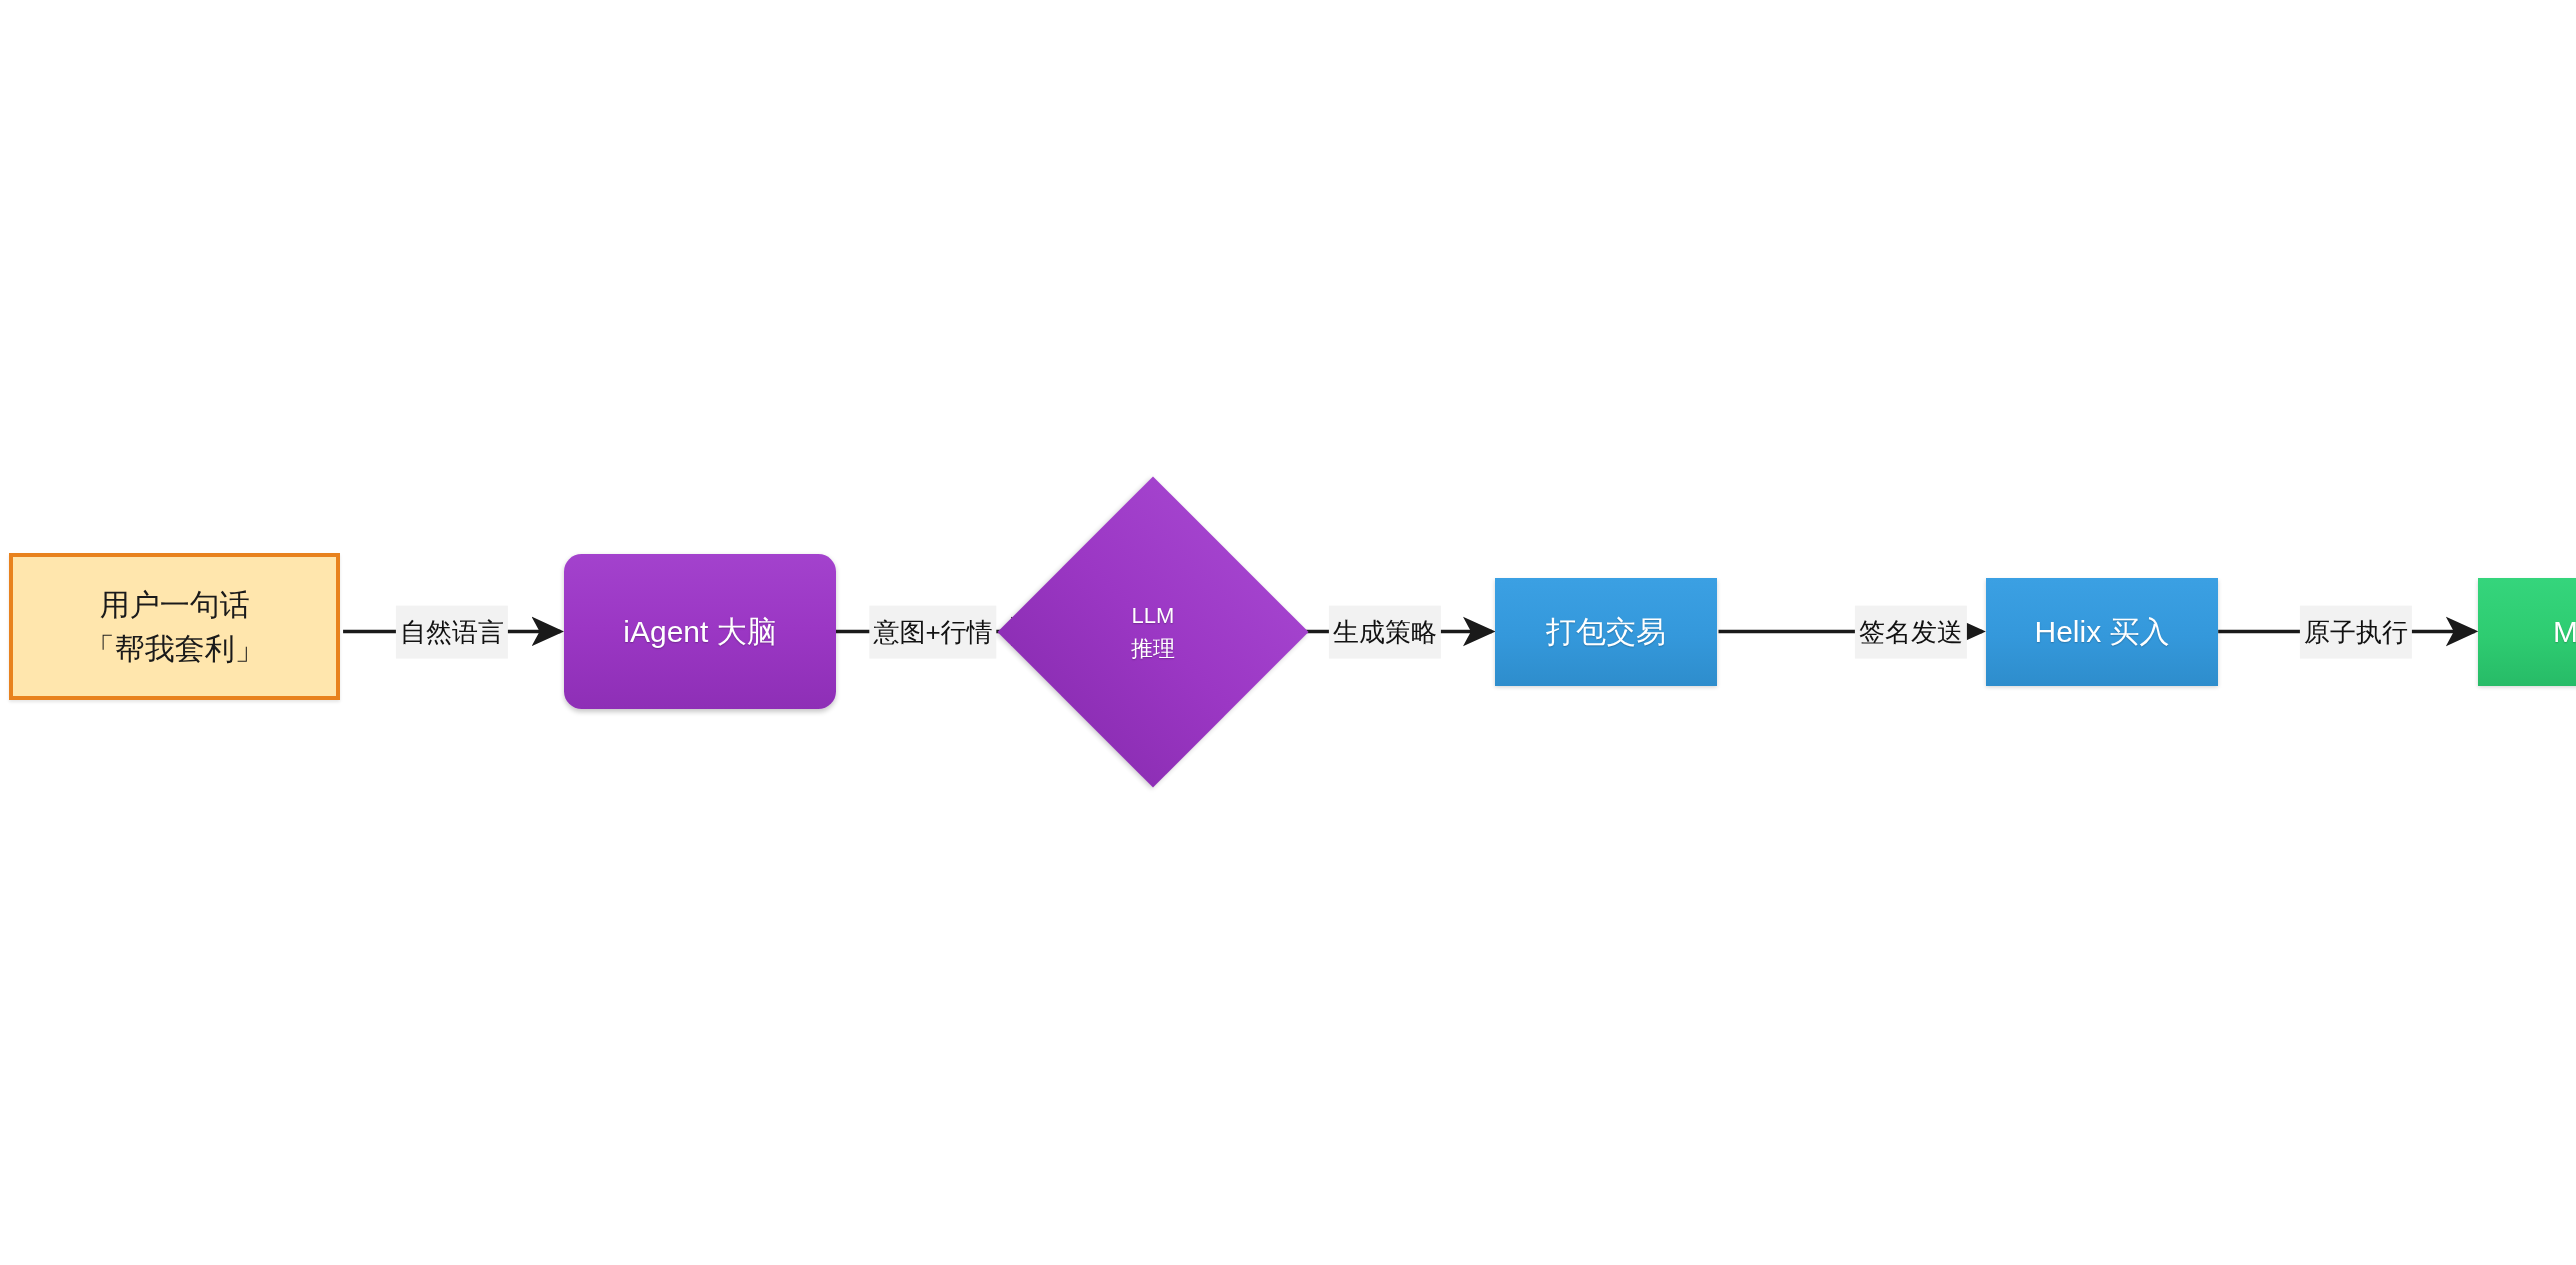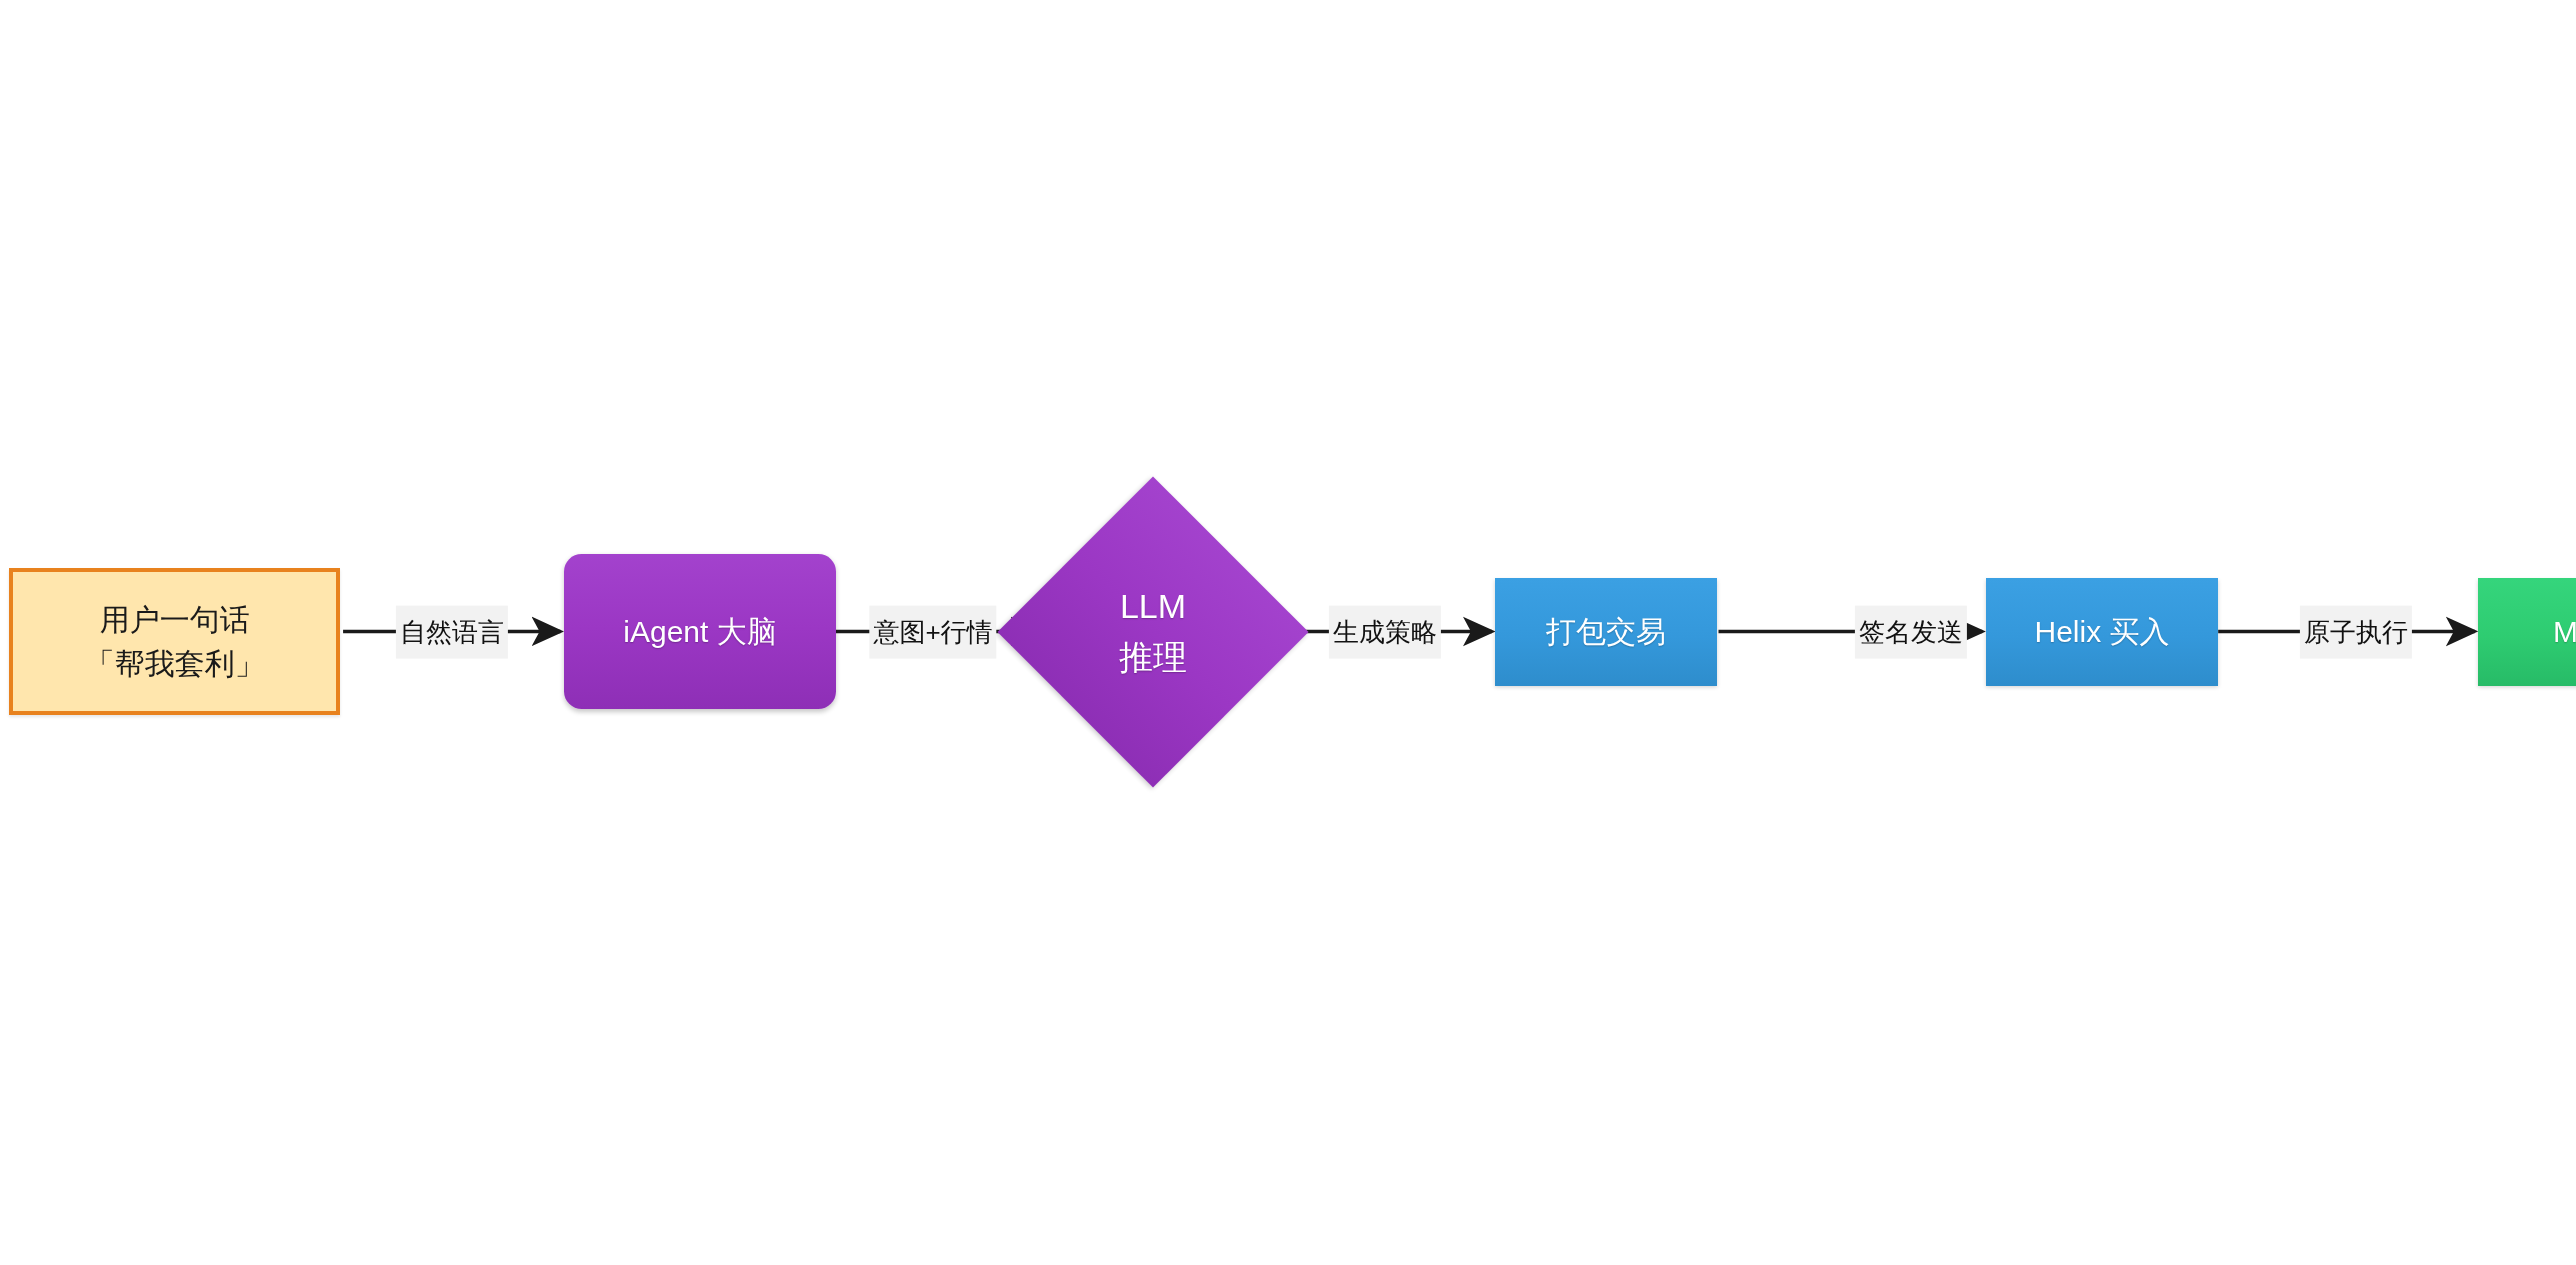--- a/index.html
+++ b/index.html
@@ -89,21 +89,21 @@
   .node-diamond .diamond-label {
     position: absolute;
     left: 0; top: 0;
     width: 100%;
     height: 100%;
     display: flex;
     flex-direction: column;
     align-items: center;
     justify-content: center;
     color: #ffffff;
-    font-size: 34px;
+    font-size: 22px;
     line-height: 1.5;
     text-shadow: 0 1px 1.5px rgba(0,0,0,0.25);
     z-index: 2;
   }
   .node-diamond .diamond-label .line { display: block; white-space: nowrap; }
 
   
   .edge-label {
     position: absolute;
     transform: translate(-50%, -50%);
@@ -131,21 +131,21 @@
     <g stroke="#1a1a1a" stroke-width="7" fill="none" marker-end="url(#arrowhead)">
       <line x1="666" y1="1226" x2="1088" y2="1226"></line>
       <line x1="1556" y1="1226" x2="2018" y2="1226"></line>
       <line x1="2456" y1="1226" x2="2896" y2="1226"></line>
       <line x1="3336" y1="1226" x2="3848" y2="1226"></line>
       <line x1="4306" y1="1226" x2="4804" y2="1226"></line>
       <line x1="5346" y1="1226" x2="5650" y2="1226"></line>
     </g>
   </svg>
 
-  <div class="node node-start" style="left:9.3px; top:568px; width:331px; height:147px;">
+  <div class="node node-start" style="left:9.3px; top:553px; width:331px; height:147px;">
     <span class="line">用户一句话</span>
     <span class="line">「帮我套利」</span>
   </div>
 
   <div class="edge-label" style="left:452px; top:632px;">自然语言</div>
 
   <div class="node node-brain" style="left:564px; top:554px; width:272px; height:155px;">iAgent 大脑</div>
 
   <div class="edge-label" style="left:921px; top:632px;margin-left:12px;">意图+行情</div>
 

